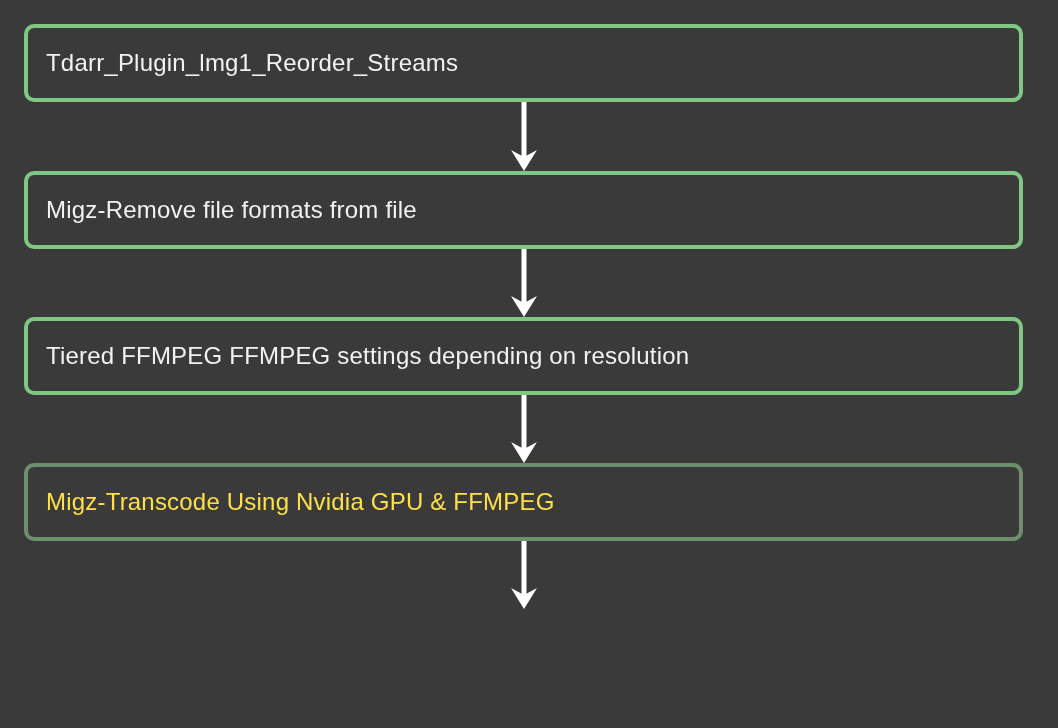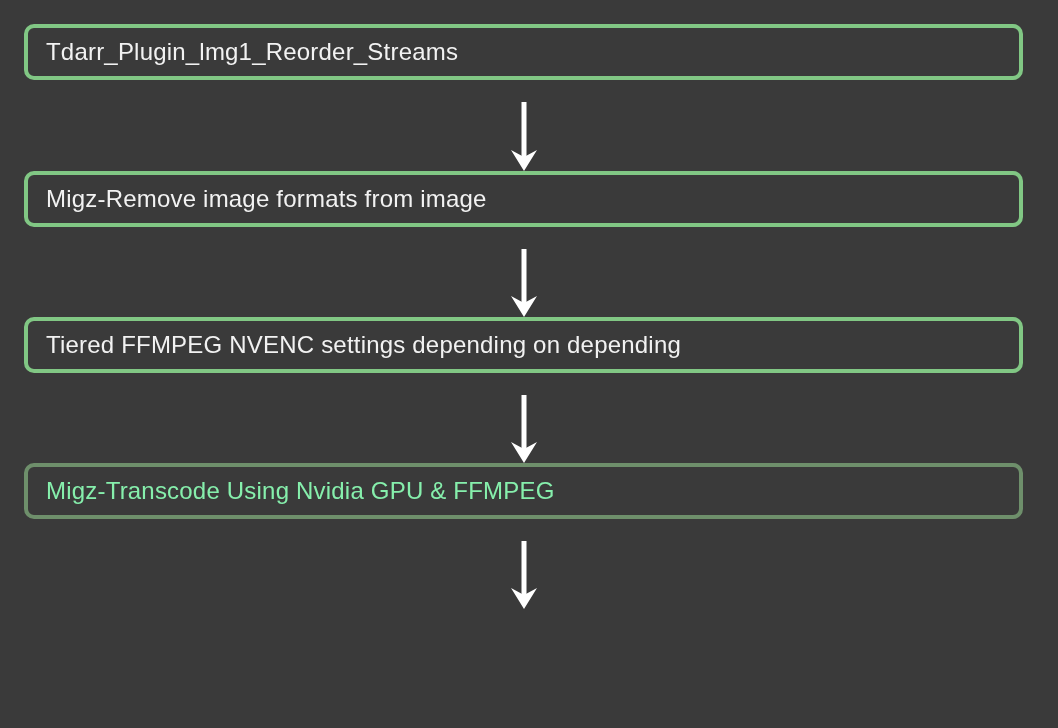--- a/index.html
+++ b/index.html
@@ -12,41 +12,41 @@
     width: 1058px;
     height: 728px;
     background: #3a3a3a;
     overflow: hidden;
     font-family: "Liberation Sans", "DejaVu Sans", sans-serif;
   }
   .node {
     position: absolute;
     left: 24px;
     width: 999px;
-    height: 56px;
+    height: 78px;
     box-sizing: border-box;
     border: 4px solid #81c784;
     border-radius: 10px;
     display: flex;
     align-items: center;
     padding-left: 18px;
     background: transparent;
   }
   .node .node-label {
     font-size: 24px;
     line-height: 1;
     letter-spacing: 0.2px;
     color: #f2f2f2;
     white-space: nowrap;
   }
   .node.dim {
     border-color: #6e8f6b;
   }
   .node.dim .node-label {
-    color: #86efac;
+    color: #fde047;
   }
   .arrow {
     position: absolute;
     left: 509px;
     width: 30px;
     display: block;
   }
 </style>
 </head>
 <body>
@@ -56,30 +56,30 @@
   <div class="node" style="top:24px">
     <span class="node-label">Tdarr_Plugin_lmg1_Reorder_Streams</span>
   </div>
 
   <svg class="arrow" style="top:102px" width="30" height="69" viewBox="0 0 30 69" preserveAspectRatio="none">
     <rect x="12.5" y="0" width="5" height="55" fill="#ffffff"></rect>
     <polygon points="2,48 15,55 28,48 15,69" fill="#ffffff"></polygon>
   </svg>
 
   <div class="node" style="top:171px">
-    <span class="node-label">Migz-Remove image formats from image</span>
+    <span class="node-label">Migz-Remove file formats from file</span>
   </div>
 
   <svg class="arrow" style="top:249px" width="30" height="68" viewBox="0 0 30 68" preserveAspectRatio="none">
     <rect x="12.5" y="0" width="5" height="54" fill="#ffffff"></rect>
     <polygon points="2,47 15,54 28,47 15,68" fill="#ffffff"></polygon>
   </svg>
 
   <div class="node" style="top:317px">
-    <span class="node-label">Tiered FFMPEG NVENC settings depending on depending</span>
+    <span class="node-label">Tiered FFMPEG FFMPEG settings depending on resolution</span>
   </div>
 
   <svg class="arrow" style="top:395px" width="30" height="68" viewBox="0 0 30 68" preserveAspectRatio="none">
     <rect x="12.5" y="0" width="5" height="54" fill="#ffffff"></rect>
     <polygon points="2,47 15,54 28,47 15,68" fill="#ffffff"></polygon>
   </svg>
 
   <div class="node dim" style="top:463px">
     <span class="node-label">Migz-Transcode Using Nvidia GPU &amp; FFMPEG</span>
   </div>

